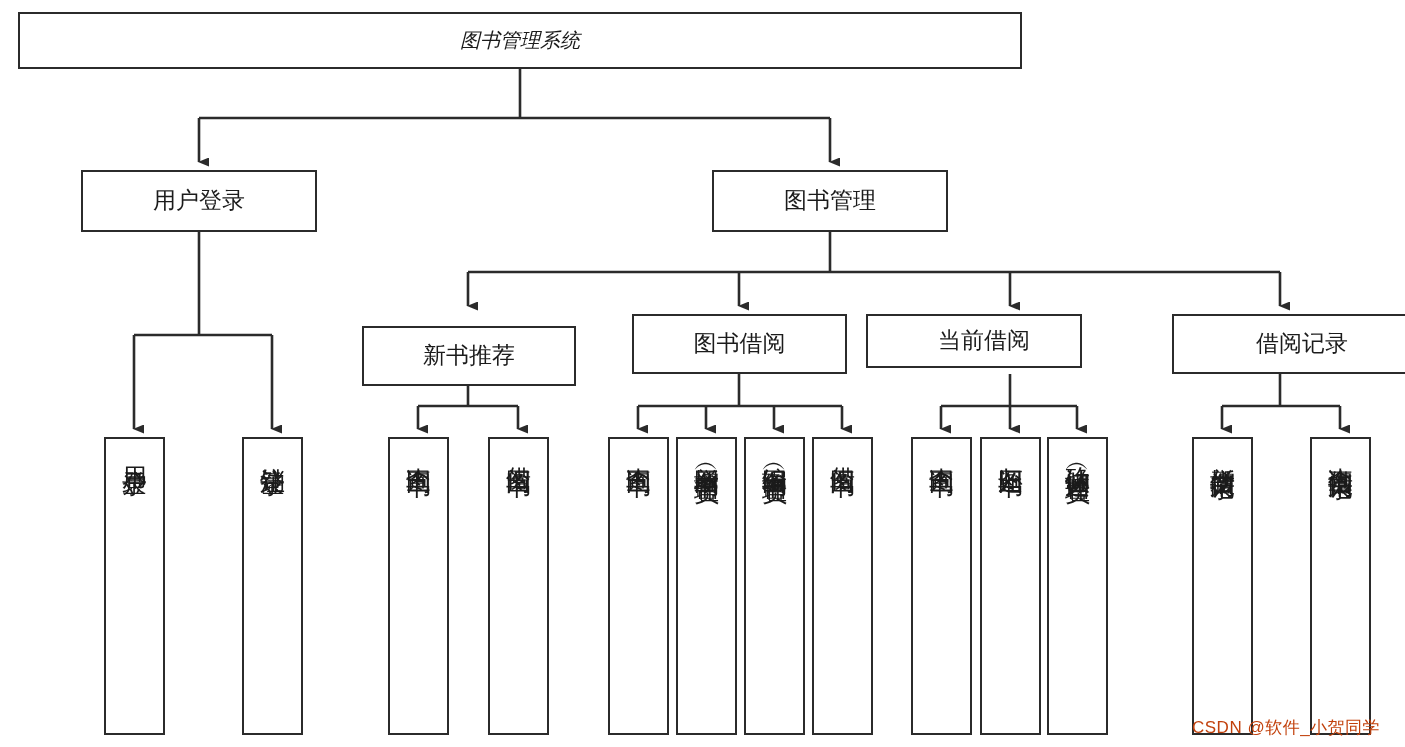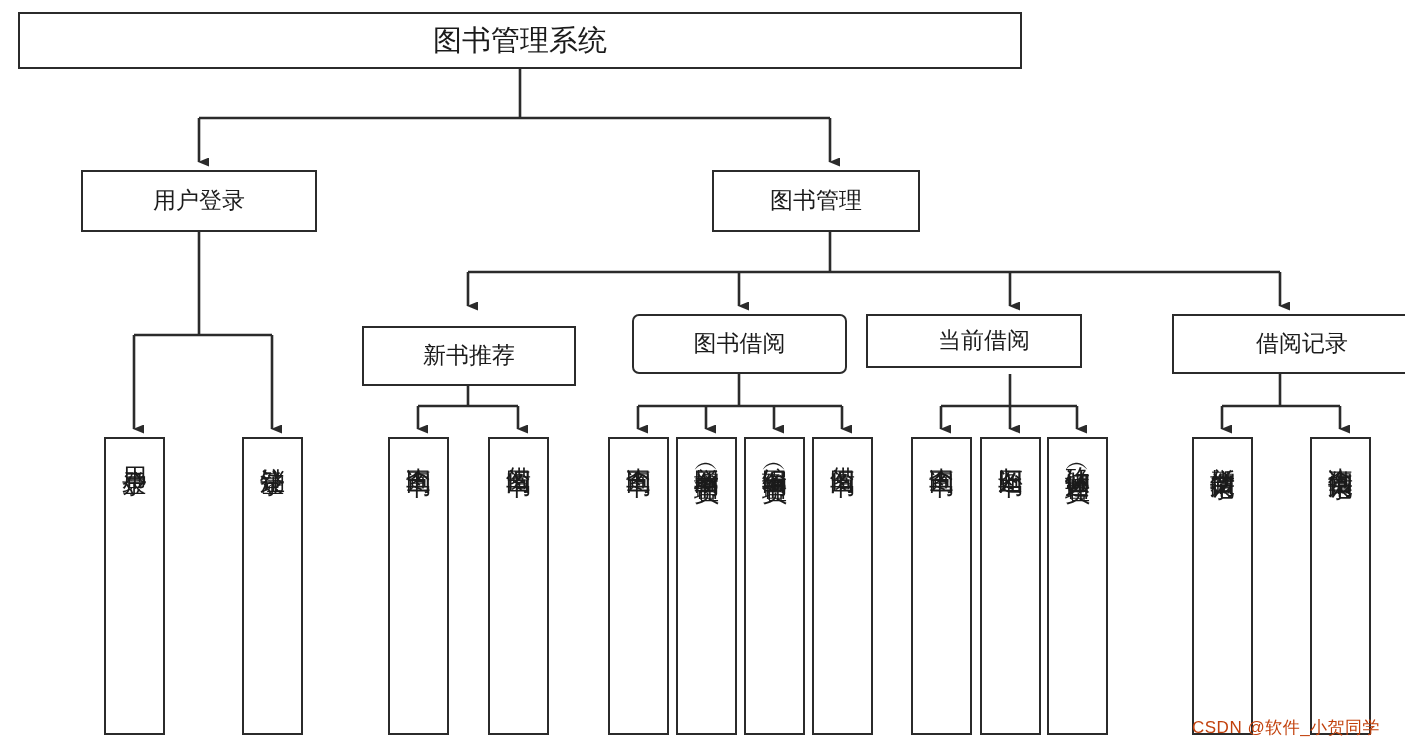--- a/index.html
+++ b/index.html
@@ -41,21 +41,22 @@
     color: #1b1b1b;
     line-height: 1.18;
     text-align: center;
     white-space: pre;
   }
   .node.horiz .label {
     writing-mode: horizontal-tb;
     font-size: 23px;
   }
   .node.horiz.root .label {
-    font-size: 29px;
+    font-size: 20px;
+    font-style: italic;
   }
   .node.vert {
     align-items: flex-start;
     justify-content: center;
     padding-top: 8px;
   }
   .node.vert .label {
     writing-mode: vertical-rl;
     text-orientation: upright;
     font-size: 25px;
@@ -128,28 +129,28 @@
     </g>
   </svg>
 
   <div class="node horiz root" style="left:18px; top:12px; width:1004px; height:57px;">
     <span class="label">图书管理系统</span>
   </div>
 
   <div class="node horiz" style="left:81px; top:170px; width:236px; height:62px;">
     <span class="label">用户登录</span>
   </div>
-  <div class="node horiz" style="left:712px; top:170px; width:208px; height:62px;">
+  <div class="node horiz" style="left:712px; top:170px; width:236px; height:62px;">
     <span class="label">图书管理</span>
   </div>
 
   <div class="node horiz" style="left:362px; top:314px; width:214px; height:60px;margin-top:12px;">
     <span class="label">新书推荐</span>
   </div>
-  <div class="node horiz" style="left:632px; top:314px; width:215px; height:60px;border-radius:7px;">
+  <div class="node horiz" style="left:632px; top:314px; width:215px; height:60px;">
     <span class="label">图书借阅</span>
   </div>
   <div class="node horiz" style="left:866px; top:314px; width:216px; height:54px;padding-left:20px;">
     <span class="label">当前借阅</span>
   </div>
   <div class="node horiz" style="left:1172px; top:314px; width:260px; height:60px;">
     <span class="label">借阅记录</span>
   </div>
 
   <div class="node vert" style="left:104px; top:437px; width:61px; height:298px;">

